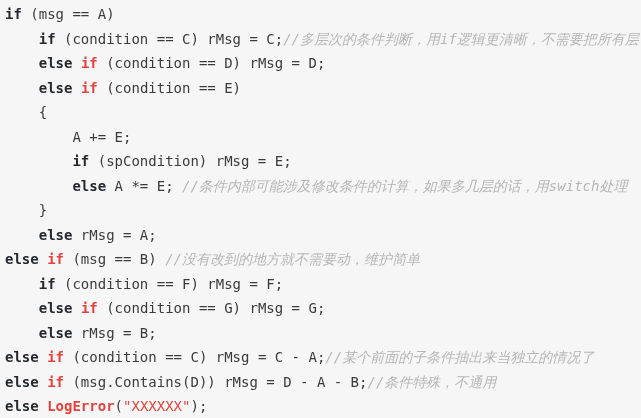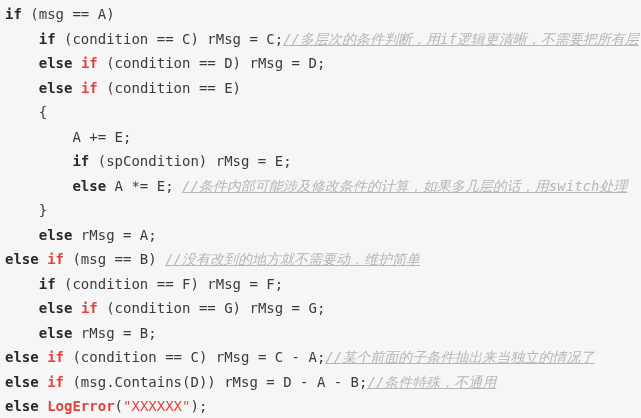--- a/index.html
+++ b/index.html
@@ -19,18 +19,18 @@
     font-size: 14px;
     line-height: 24.5px;
     white-space: pre;
     color: #3b3b3b;
   }
   .line { height: 24.5px; white-space: pre; overflow: hidden; }
   .p { color: var(--code-color, #3b3b3b); }
   .k { color: var(--kw-color, #24292e); font-weight: bold; }
   .r { color: var(--red-color, #e2433e); font-weight: bold; }
   .s { color: var(--red-color, #e2433e); }
-  .c { color: var(--comment-color, #b6b6b6); font-style: italic; text-decoration: underline; }
+  .c { color: var(--comment-color, #b6b6b6); font-style: italic; }
 </style>
 </head>
 <body style="background: rgb(246, 246, 246);">
 
 <pre class="code" id="code-block"><div class="line"><span class="k">if</span><span class="p"> (msg == A)</span></div><div class="line"><span class="p">    </span><span class="k">if</span><span class="p"> (condition == C) rMsg = C;</span><span class="c">//多层次的条件判断，用if逻辑更清晰，不需要把所有层</span></div><div class="line"><span class="p">    </span><span class="k">else</span><span class="p"> </span><span class="r">if</span><span class="p"> (condition == D) rMsg = D;</span></div><div class="line"><span class="p">    </span><span class="k">else</span><span class="p"> </span><span class="r">if</span><span class="p"> (condition == E)</span></div><div class="line"><span class="p">    {</span></div><div class="line"><span class="p">        A += E;</span></div><div class="line"><span class="p">        </span><span class="k">if</span><span class="p"> (spCondition) rMsg = E;</span></div><div class="line"><span class="p">        </span><span class="k">else</span><span class="p"> A *= E; </span><span class="c">//条件内部可能涉及修改条件的计算，如果多几层的话，用switch处理</span></div><div class="line"><span class="p">    }</span></div><div class="line"><span class="p">    </span><span class="k">else</span><span class="p"> rMsg = A;</span></div><div class="line"><span class="k">else</span><span class="p"> </span><span class="r">if</span><span class="p"> (msg == B) </span><span class="c">//没有改到的地方就不需要动，维护简单</span></div><div class="line"><span class="p">    </span><span class="k">if</span><span class="p"> (condition == F) rMsg = F;</span></div><div class="line"><span class="p">    </span><span class="k">else</span><span class="p"> </span><span class="r">if</span><span class="p"> (condition == G) rMsg = G;</span></div><div class="line"><span class="p">    </span><span class="k">else</span><span class="p"> rMsg = B;</span></div><div class="line"><span class="k">else</span><span class="p"> </span><span class="r">if</span><span class="p"> (condition == C) rMsg = C - A;</span><span class="c">//某个前面的子条件抽出来当独立的情况了</span></div><div class="line"><span class="k">else</span><span class="p"> </span><span class="r">if</span><span class="p"> (msg.Contains(D)) rMsg = D - A - B;</span><span class="c">//条件特殊，不通用</span></div><div class="line"><span class="k">else</span><span class="p"> </span><span class="r">LogError</span><span class="p">(</span><span class="s">"XXXXXX"</span><span class="p">);</span></div></pre>
 
 </body></html>

